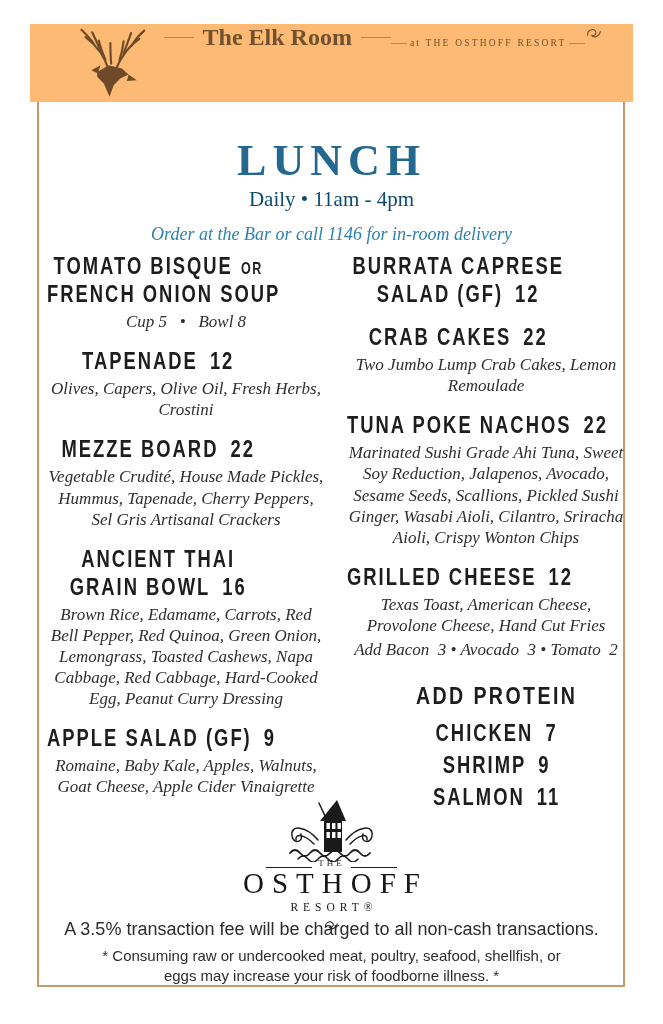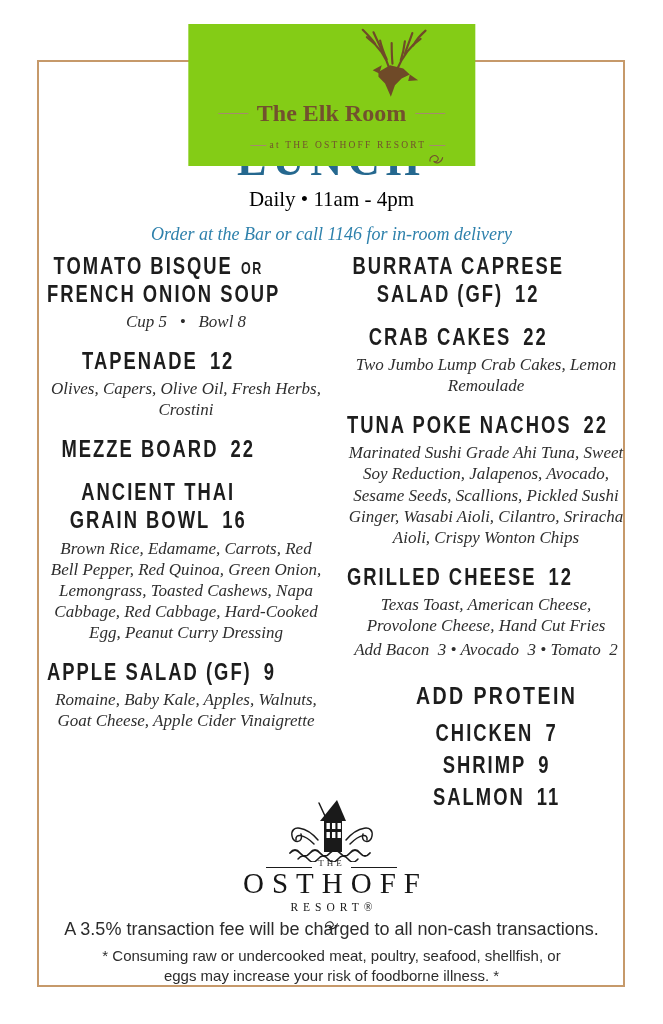--- a/index.html
+++ b/index.html
@@ -18,25 +18,24 @@
     width: 588px; height: 927px;
     border: 2px solid #c6996a;
     z-index: 0;
   }
   
   .brand {
     position: absolute;
     top: 24px; left: 50%;
     transform: translateX(-50%);
     z-index: 2;
-    background: #84cc16;
+    background: #fdba74;
     padding: 0 30px 2px;
     display: flex;
-    flex-direction: column;
-    align-items: flex-end;
+    align-items: flex-start;
   }
   .elk-svg { width: 104px; height: 76px; display: block; }
   .brand-name-row { display: flex; align-items: center; gap: 9px; margin-top: 1px; }
   .brand-rule { width: 30px; height: 1px; background: #a58a6c; }
   .brand-name {
     font-family: "Liberation Serif", serif;
     font-weight: 700;
     font-size: 24px;
     line-height: 1.05;
     color: #72512e;
@@ -65,21 +64,21 @@
     font-weight: 700;
     font-size: 44px;
     line-height: 1.02;
     letter-spacing: 6px;
     color: #25688f;
   }
   .hours {
     margin: 3px 0 12px;
     font-family: "Liberation Serif", serif;
     font-size: 21px;
-    color: #000000;
+    color: #0c4a6e;
   }
   .order-note {
     margin: 2px 0 0;
     font-family: "Liberation Serif", serif;
     font-style: italic;
     font-size: 18px;
     color: #2e81ac;
   }
   
   .columns {
@@ -233,20 +232,21 @@
         <p class="desc">Cup 5   •   Bowl 8</p>
       </article>
 
       <article class="item">
         <h3 class="item-title"><span>TAPENADE</span><span class="price">12</span></h3>
         <p class="desc">Olives, Capers, Olive Oil, Fresh Herbs, Crostini</p>
       </article>
 
       <article class="item">
         <h3 class="item-title"><span>MEZZE BOARD</span><span class="price">22</span></h3>
+        <p class="desc">Vegetable Crudité, House Made Pickles, Hummus, Tapenade, Cherry Peppers, Sel Gris Artisanal Crackers</p>
       </article>
 
       <article class="item">
         <h3 class="item-title"><span>ANCIENT THAI</span></h3>
         <h3 class="item-title"><span>GRAIN BOWL</span><span class="price">16</span></h3>
         <p class="desc">Brown Rice, Edamame, Carrots, Red Bell Pepper, Red Quinoa, Green Onion, Lemongrass, Toasted Cashews, Napa Cabbage, Red Cabbage, Hard-Cooked Egg, Peanut Curry Dressing</p>
       </article>
 
       <article class="item">
         <h3 class="item-title"><span>APPLE SALAD (GF)</span><span class="price">9</span></h3>

